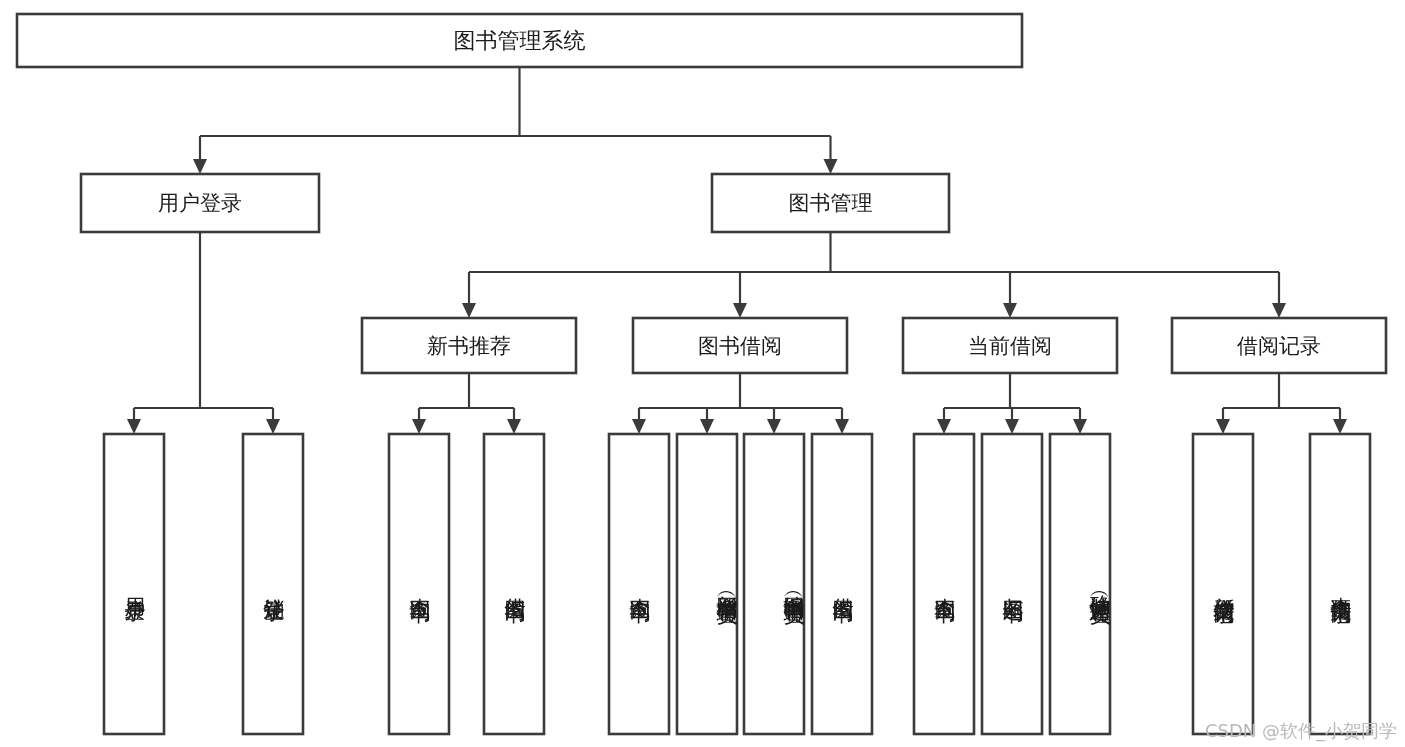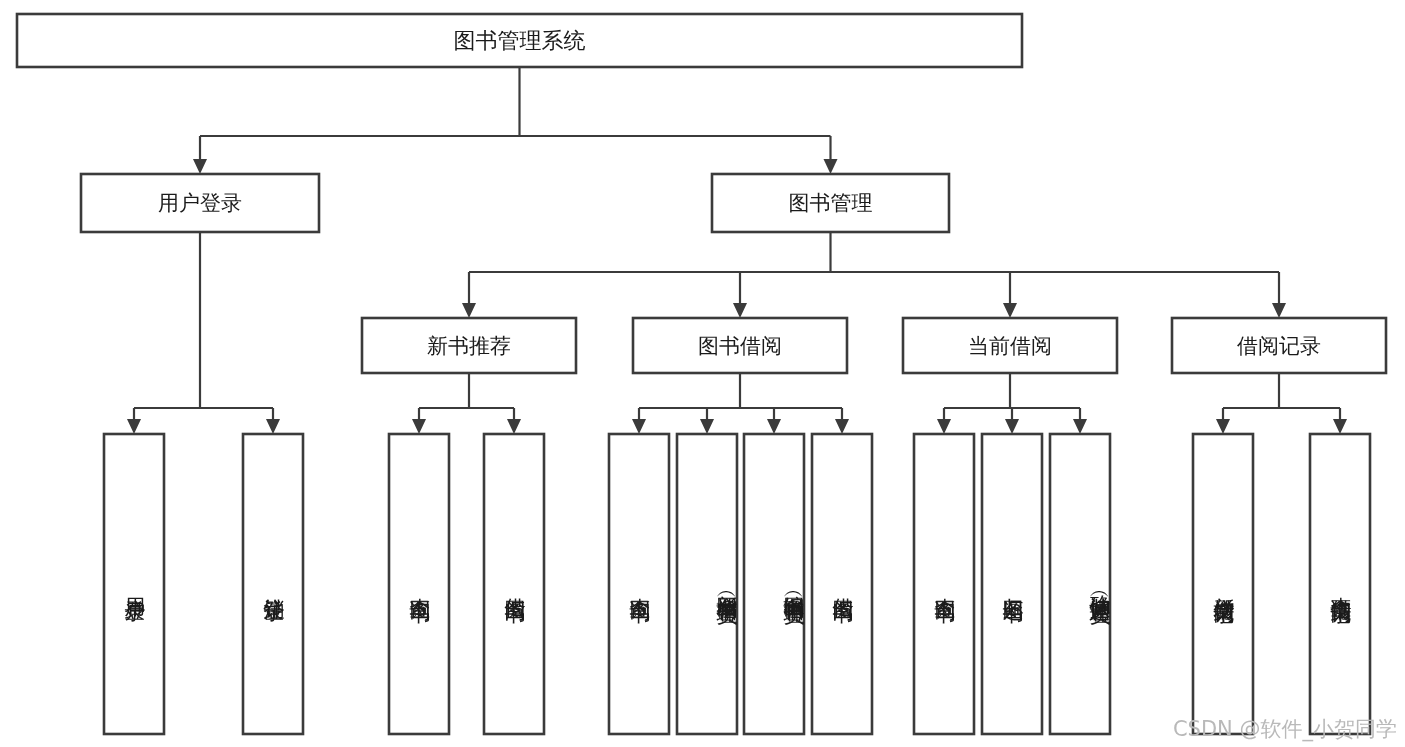--- a/index.html
+++ b/index.html
@@ -60,21 +60,21 @@
     letter-spacing: 1.5px;
     white-space: nowrap;
     text-align: left;
     pointer-events: none;
   }
   .watermark {
     position: absolute;
     right: 8px;
     bottom: 4px;
     font-family: "DejaVu Sans", "Liberation Sans", sans-serif;
-    font-size: 21px;
+    font-size: 18px;
     color: #b9b9b9;
     white-space: nowrap;
   }
 </style>
 </head>
 <body>
 
 <div id="diagram-root">
 
   <svg class="diagram" id="diagram-svg" viewBox="0 0 1405 747" xmlns="http://www.w3.org/2000/svg">

